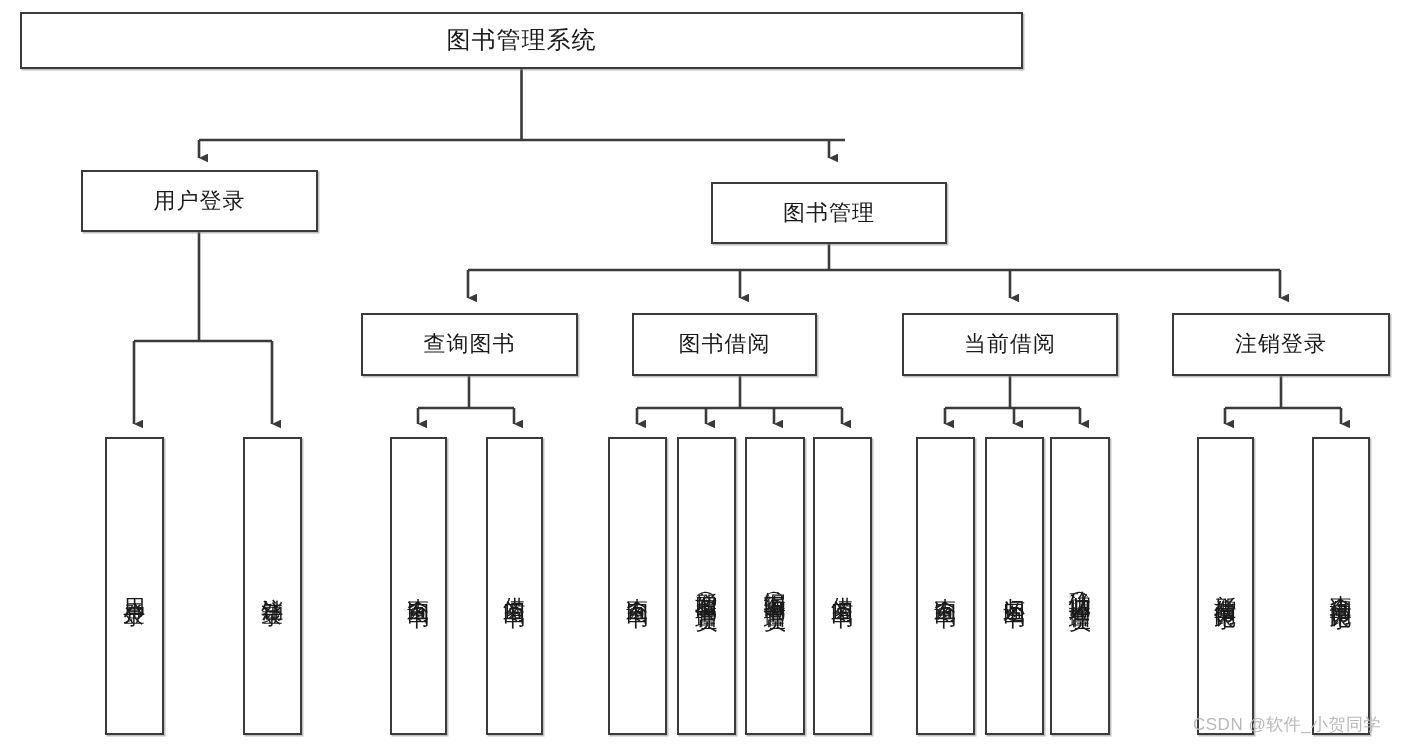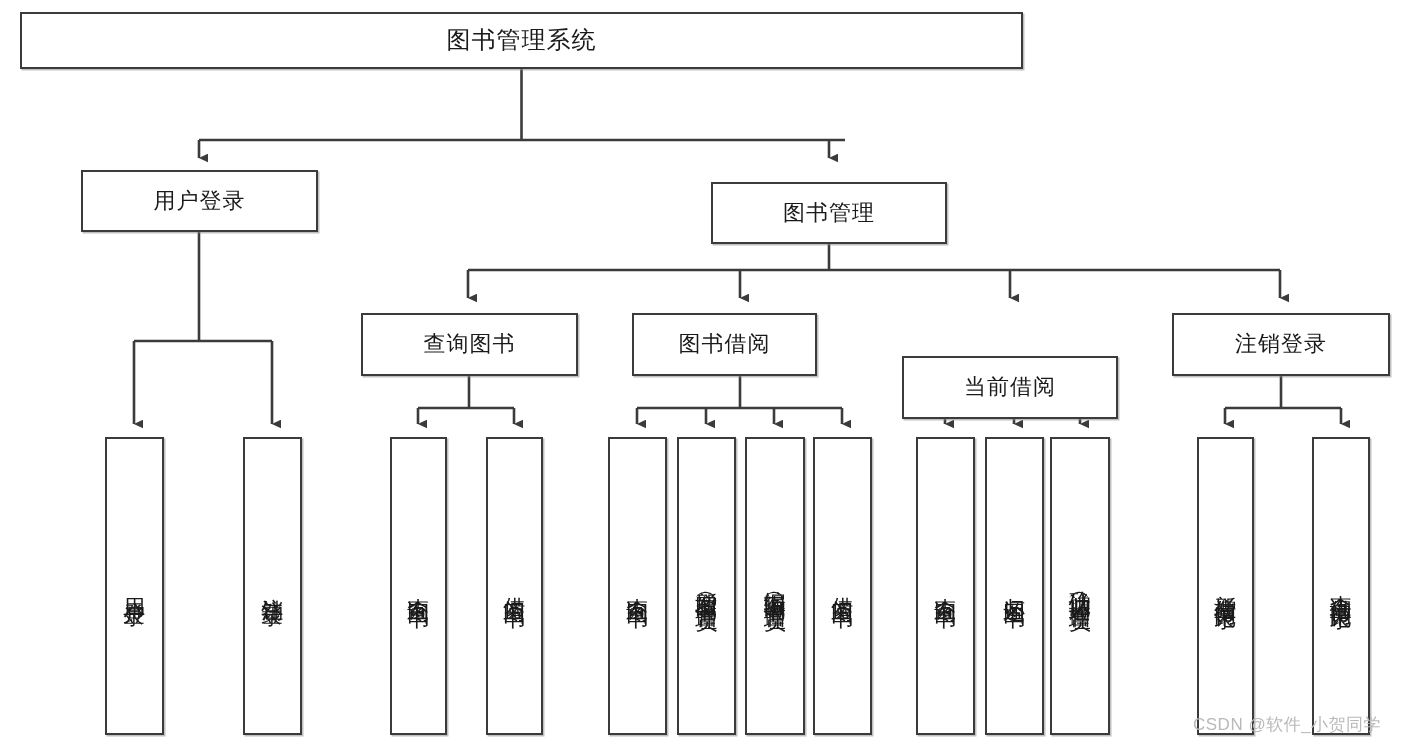--- a/index.html
+++ b/index.html
@@ -139,21 +139,21 @@
   <div class="node horiz" style="left:711px; top:182px; width:236px; height:62px;">
     <span>图书管理</span>
   </div>
 
   <div class="node horiz" style="left:361px; top:313px; width:217px; height:63px;">
     <span>查询图书</span>
   </div>
   <div class="node horiz" style="left:632px; top:313px; width:185px; height:63px;">
     <span>图书借阅</span>
   </div>
-  <div class="node horiz" style="left:902px; top:313px; width:216px; height:63px;margin-top:43px;">
+  <div class="node horiz" style="left:902px; top:313px; width:216px; height:63px;">
     <span>当前借阅</span>
   </div>
   <div class="node horiz" style="left:1172px; top:313px; width:218px; height:63px;">
     <span>注销登录</span>
   </div>
 
   <div class="node vert" style="left:105px; top:437px; width:59px; height:298px;">
     <span class="vlabel">用户登录</span>
   </div>
   <div class="node vert" style="left:243px; top:437px; width:59px; height:298px;">

